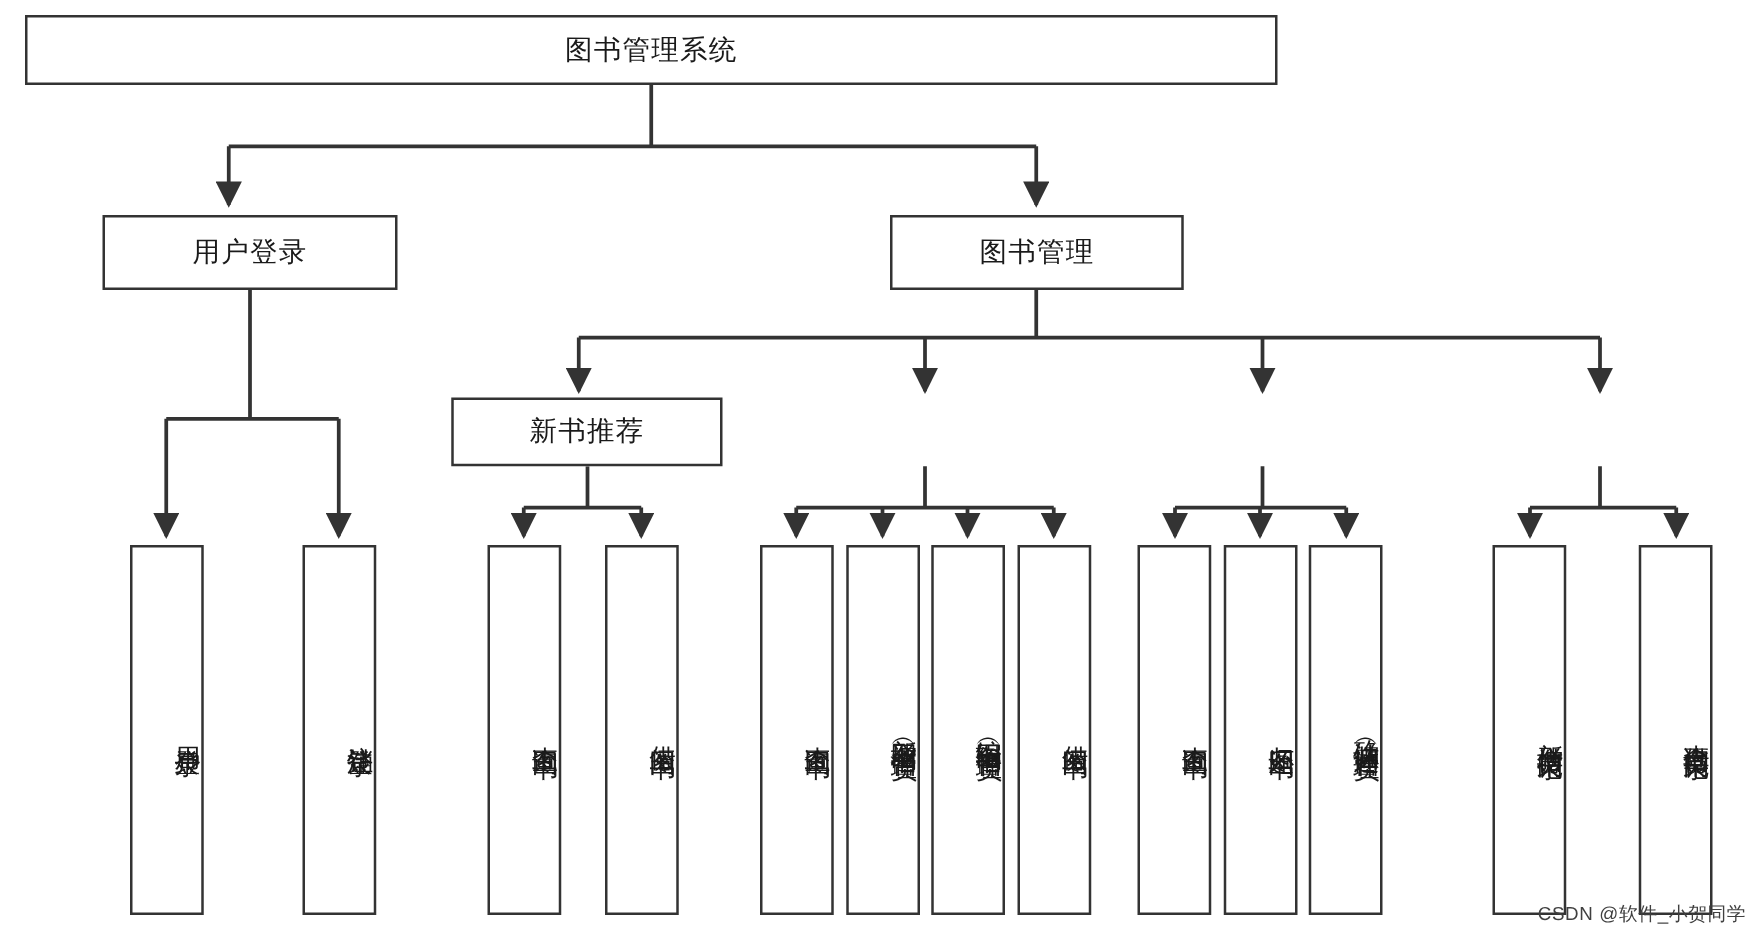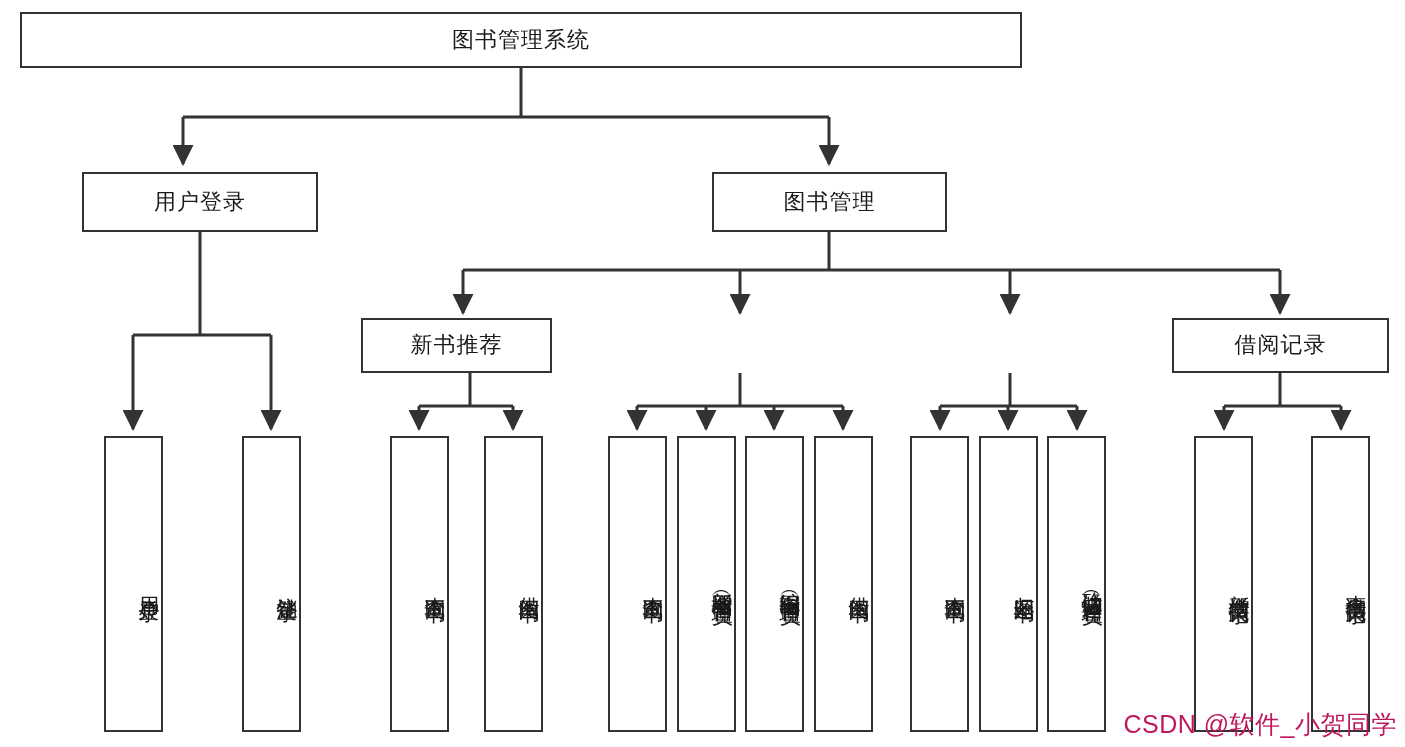--- a/index.html
+++ b/index.html
@@ -56,22 +56,22 @@
   }
   .node-v > span {
     writing-mode: vertical-rl;
     text-orientation: upright;
     display: block;
   }
   .watermark {
     position: absolute;
     right: 8px;
     bottom: 6px;
-    font-size: 25px;
-    color: #be185d;
+    font-size: 15px;
+    color: #404040;
     letter-spacing: 0.5px;
     white-space: nowrap;
     z-index: 5;
     font-family: "Liberation Sans", "DejaVu Sans", sans-serif;
   }
 </style>
 </head>
 <body>
 
 <div id="canvas">
@@ -130,25 +130,22 @@
     <span>图书管理系统</span>
   </div>
 
   <div class="node node-h" style="left:82px; top:172px; width:236px; height:60px;">
     <span>用户登录</span>
   </div>
   <div class="node node-h" style="left:712px; top:172px; width:235px; height:60px;">
     <span>图书管理</span>
   </div>
 
-  <div class="node node-h" style="left:361px; top:318px; width:191px; height:55px;">
+  <div class="node node-h" style="left:361px; top:318px; width:217px; height:55px;">
     <span>新书推荐</span>
-  </div>
-  <div class="node node-h" style="left:1172px; top:318px; width:217px; height:55px;">
-    <span>借阅记录</span>
   </div>
 
   <div class="node node-v" style="left:104px; top:436px; width:59px; height:296px;">
     <span>用户登录</span>
   </div>
   <div class="node node-v" style="left:242px; top:436px; width:59px; height:296px;">
     <span>注销登录</span>
   </div>
 
   <div class="node node-v" style="left:390px; top:436px; width:59px; height:296px;">

